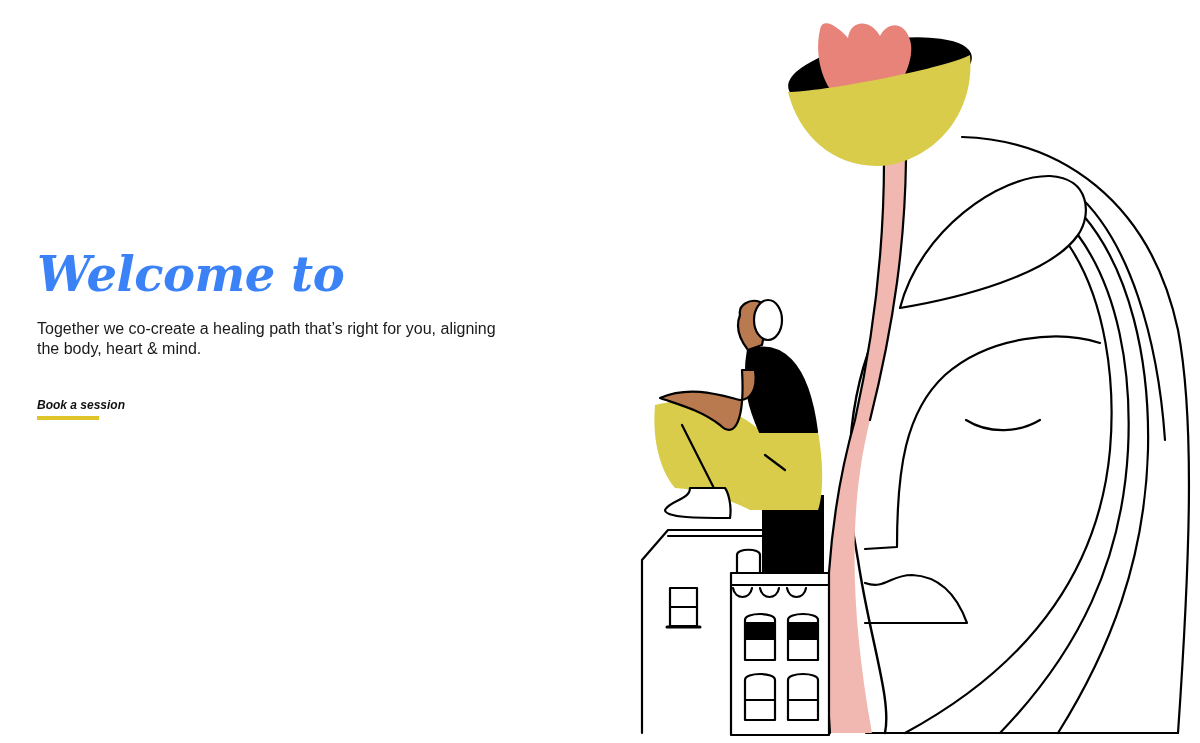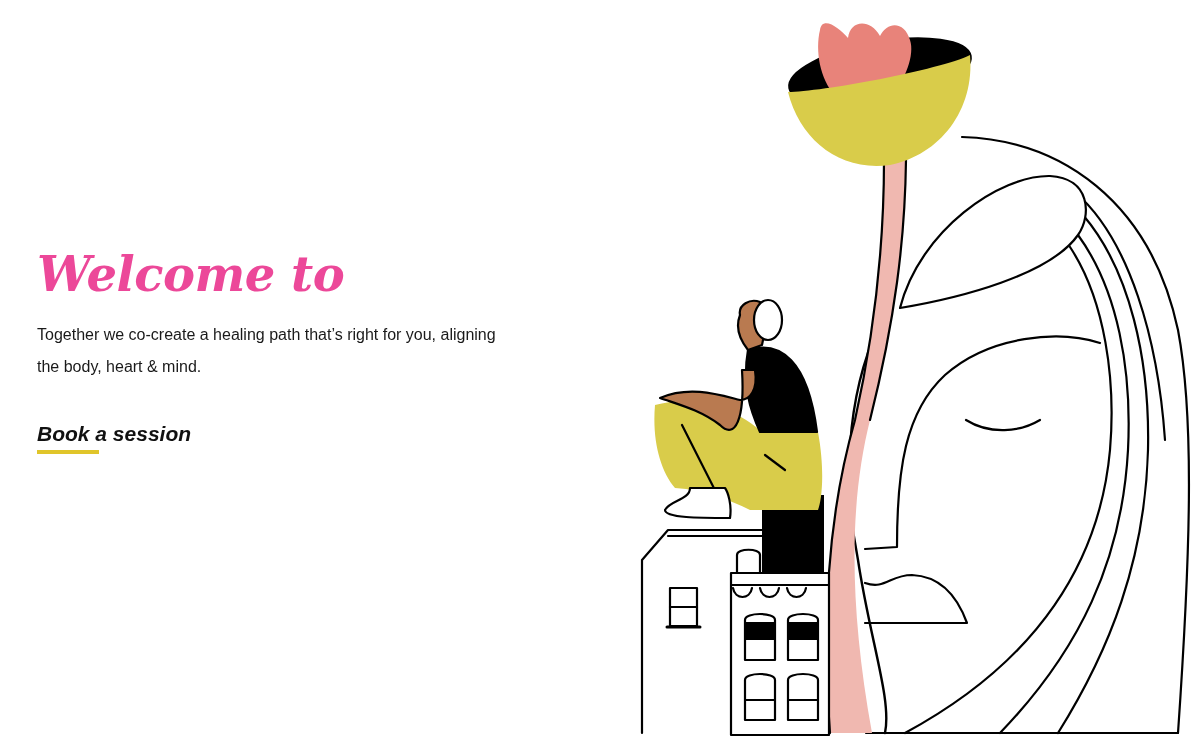--- a/index.html
+++ b/index.html
@@ -21,39 +21,39 @@
     top: 240px;
     width: 560px;
   }
   .hero-title {
     margin: 0;
     font-family: "DejaVu Serif", "Liberation Serif", serif;
     font-style: italic;
     font-weight: bold;
     font-size: 48px;
     line-height: 69px;
-    color: #ec4899;
+    color: #3b82f6;
     letter-spacing: -0.5px;
   }
   .hero-title span { display: block; }
   .hero-subtitle {
     margin: 10px 0 0 0;
     font-family: "Liberation Sans", "DejaVu Sans", sans-serif;
     font-size: 16px;
-    line-height: 32px;
+    line-height: 20px;
     color: #1a1a1a;
     width: 470px;
   }
   .cta {
     display: inline-block;
     margin-top: 39px;
     font-family: "Liberation Sans", "DejaVu Sans", sans-serif;
     font-style: italic;
     font-weight: bold;
-    font-size: 21px;
+    font-size: 12px;
     color: #111111;
     text-decoration: none;
     position: relative;
     padding-bottom: 6px;
     cursor: pointer;
   }
   .cta-underline {
     position: absolute;
     left: 0;
     bottom: -2px;

